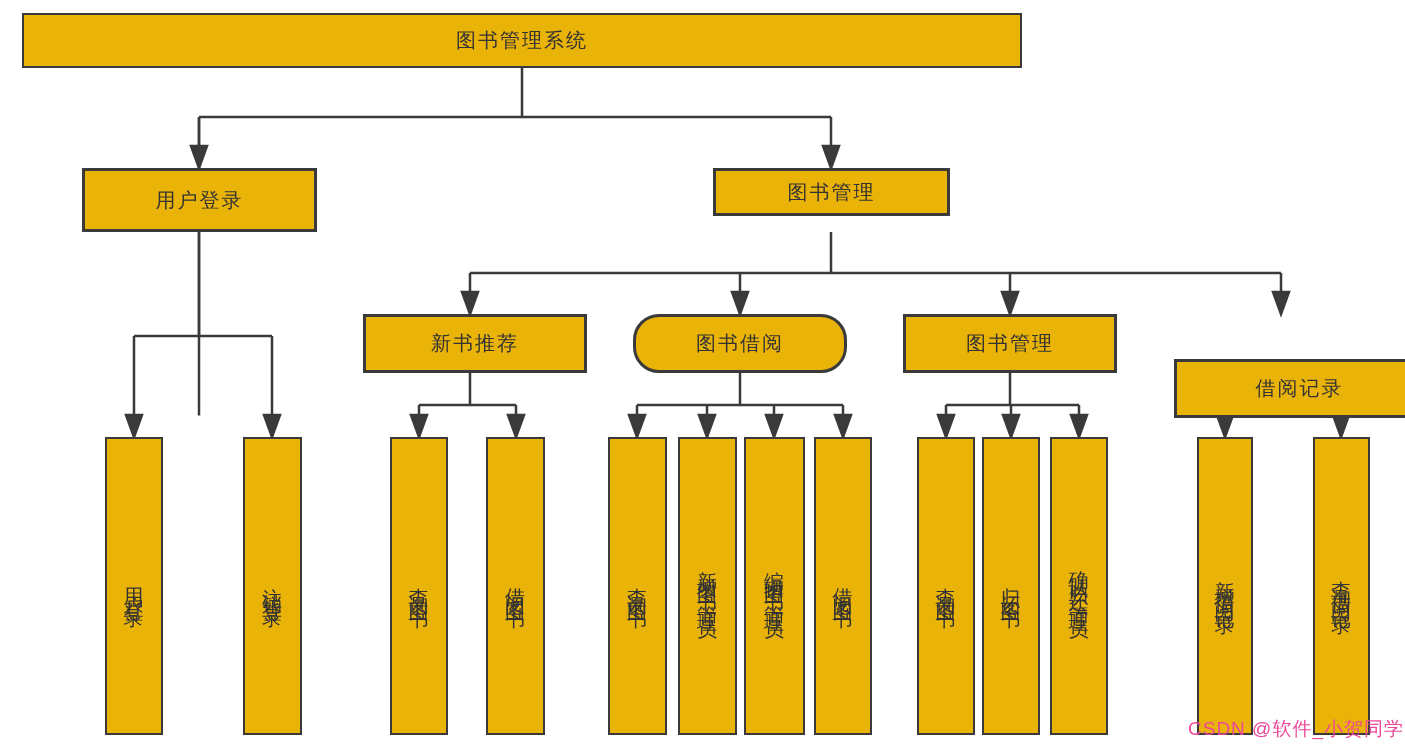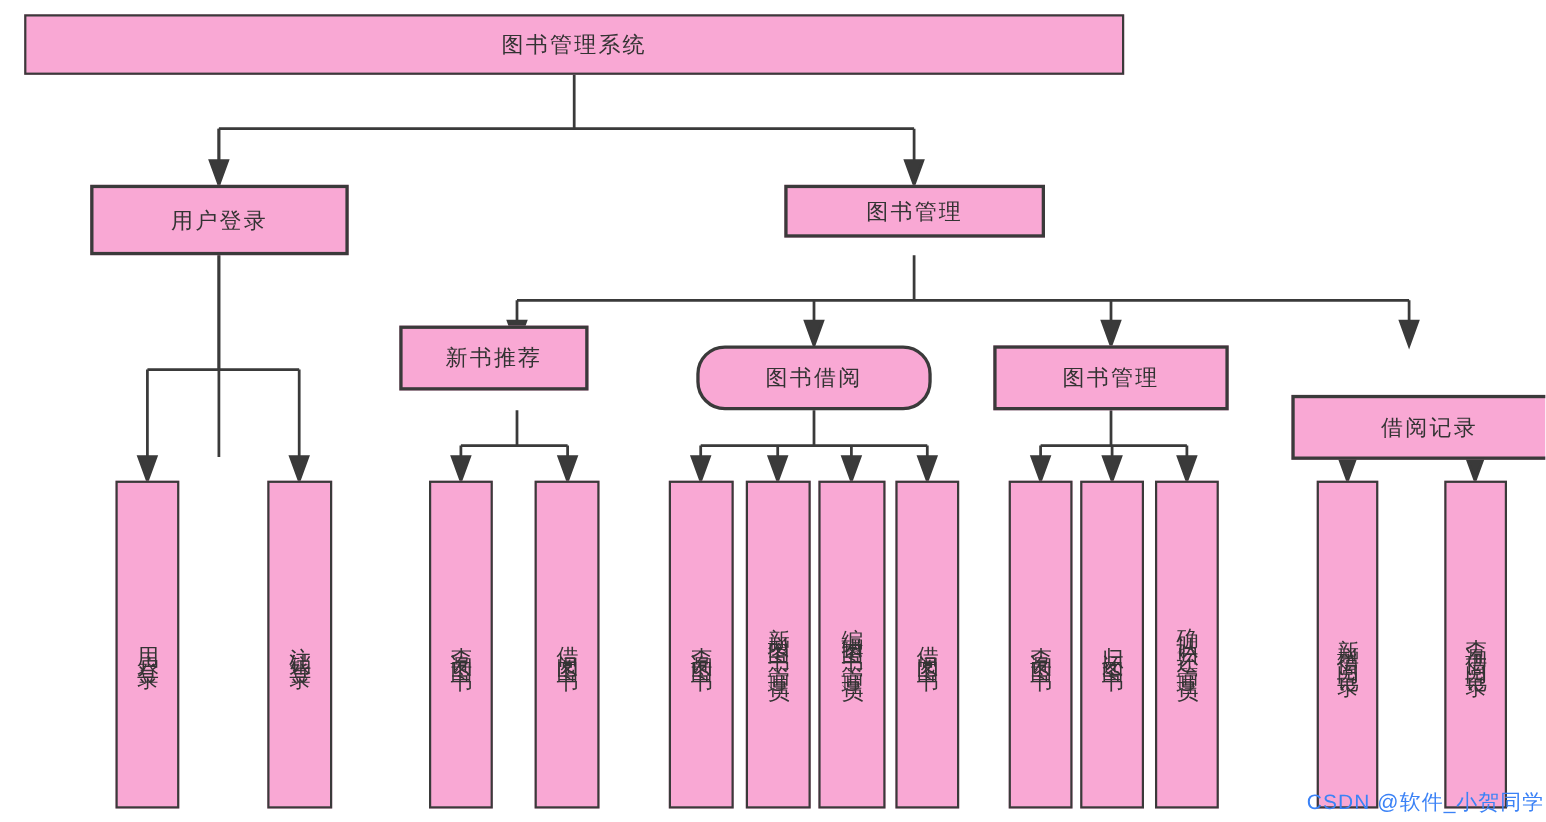--- a/index.html
+++ b/index.html
@@ -7,21 +7,21 @@
     position:relative;
     width:1405px;height:747px;
     background:#ffffff;
     font-family:"Liberation Sans", sans-serif;
     color:#333333;
     overflow:hidden;
   }
   #edges{position:absolute;left:0;top:0;width:1405px;height:747px;}
   .node{
     position:absolute;
-    background:#f9a8d4;
+    background:#eab308;
     border:2px solid #3a3a3a;
     display:flex;align-items:center;justify-content:center;
     box-sizing:border-box;
     font-size:20px;
     letter-spacing:2px;
     white-space:nowrap;
   }
   .mid{border-width:3px;}
   .leaf{
     top:437px;height:298px;
@@ -31,42 +31,42 @@
     writing-mode:vertical-rl;
     text-orientation:mixed;
     letter-spacing:7px;
     font-size:20px;
     line-height:1;
   }
   
   #n-root{left:22px;top:13px;width:1000px;height:55px;}
   #n-user-login{left:82px;top:168px;width:235px;height:64px;}
   #n-book-mgmt{left:713px;top:168px;width:237px;height:48px;}
-  #n-new-book-rec{left:363px;top:296px;width:172px;height:59px;}
+  #n-new-book-rec{left:363px;top:314px;width:224px;height:59px;}
   #n-book-borrow{left:633px;top:314px;width:214px;height:59px;border-radius:26px;}
   #n-current-borrow{left:903px;top:314px;width:214px;height:59px;}
   #n-borrow-records{left:1174px;top:314px;width:251px;height:59px;margin-top:45px;}
   #n-leaf-user-login{left:105px;width:58px;}
   #n-leaf-logout{left:243px;width:59px;}
   #n-leaf-nbr-query{left:390px;width:58px;}
   #n-leaf-nbr-borrow{left:486px;width:59px;}
   #n-leaf-bb-query{left:608px;width:59px;}
   #n-leaf-bb-add{left:678px;width:59px;}
   #n-leaf-bb-edit{left:744px;width:61px;}
   #n-leaf-bb-borrow{left:814px;width:58px;}
   #n-leaf-cb-query{left:917px;width:58px;}
   #n-leaf-cb-return{left:982px;width:58px;}
   #n-leaf-cb-confirm{left:1050px;width:58px;}
   #n-leaf-br-add{left:1197px;width:56px;}
   #n-leaf-br-query{left:1313px;width:57px;}
   #watermark{
     position:absolute;
     left:1188px;top:716px;
     font-size:19px;
-    color:#3b82f6;
+    color:#ec4899;
     letter-spacing:1px;
     z-index:5;
   }
 </style>
 </head>
 <body>
 
 <div id="canvas">
 
   <svg id="edges" width="1405" height="747" viewBox="0 0 1405 747" stroke="#3a3a3a" stroke-width="2.5" fill="#3a3a3a">

